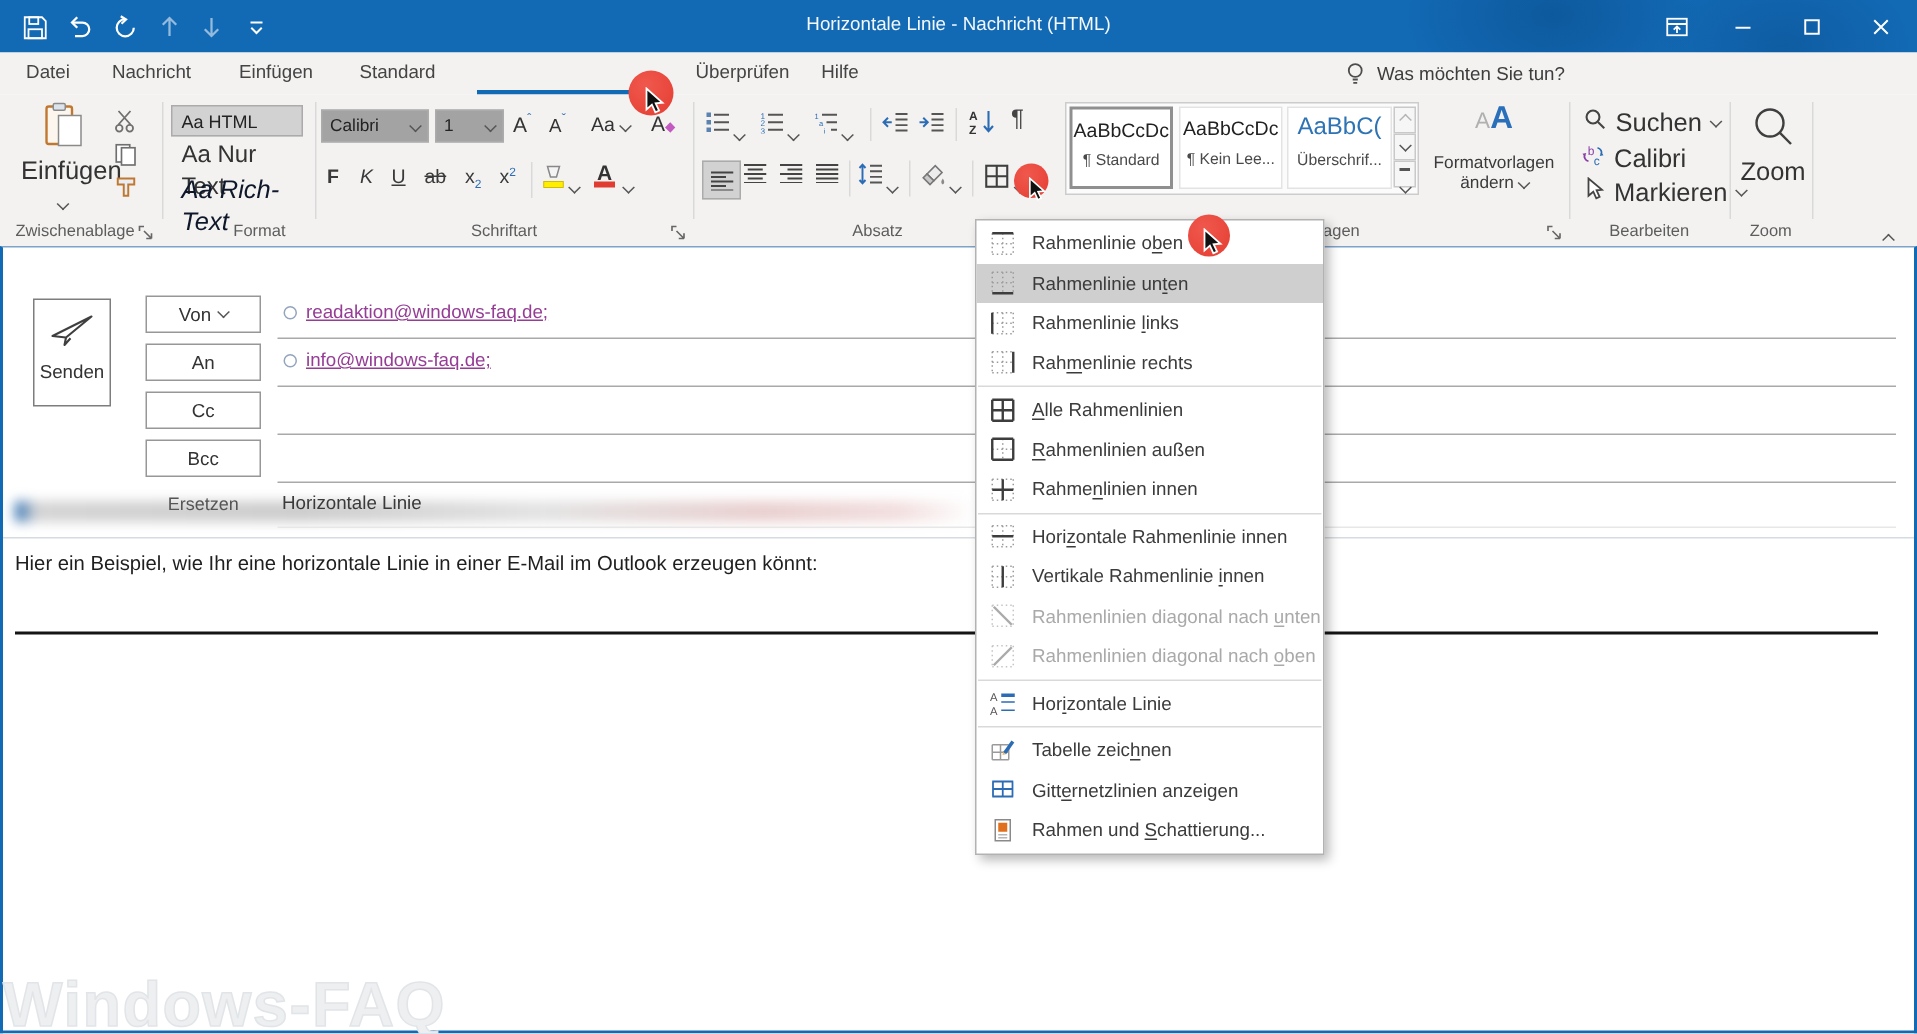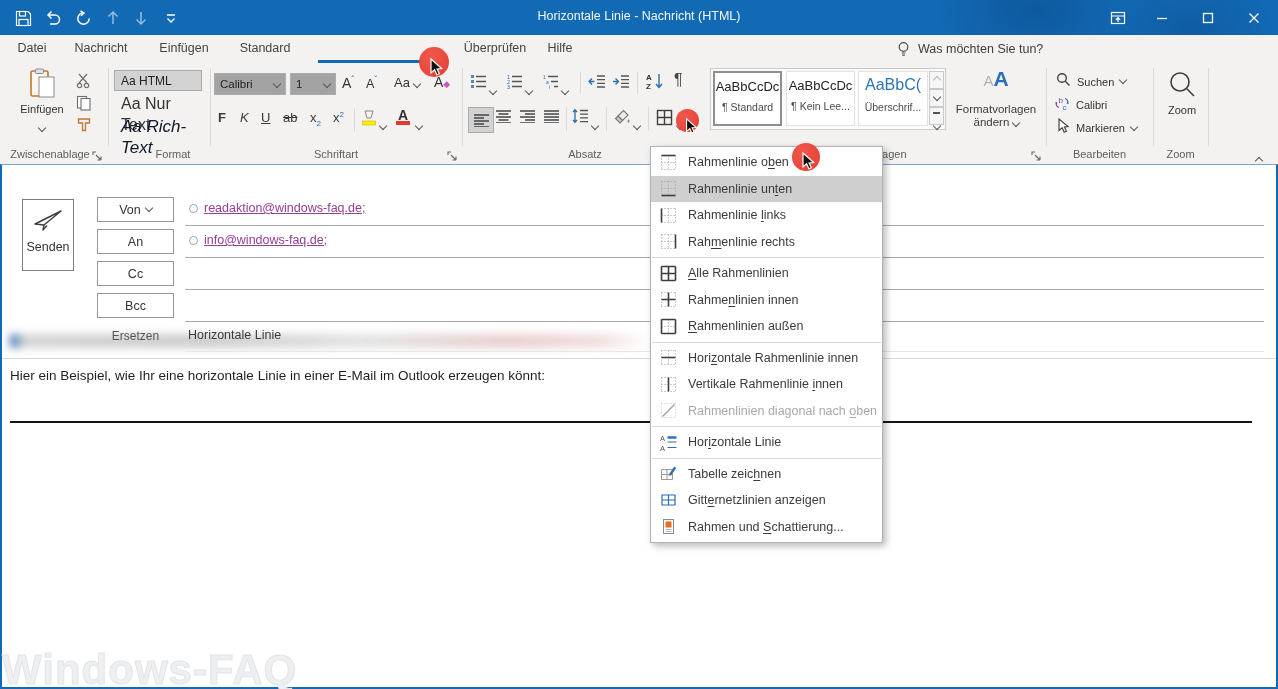--- a/index.html
+++ b/index.html
@@ -18,21 +18,21 @@
   
   #tabrow{position:absolute;left:0;top:35px;width:1278px;height:28px;background:#f3f2f1;}
   .tab{position:absolute;top:0;height:28px;line-height:27px;text-align:center;font-size:12.5px;color:#444;}
   .tab.active{color:var(--accent-blue,#1269b4);}
   #tab-underline{position:absolute;left:318px;top:60px;width:116px;height:3px;background:var(--accent-blue,#1269b4);}
   
   #ribbon{position:absolute;left:0;top:63px;width:1278px;height:101px;background:#f3f2f1;border-bottom:1px solid #9db8d2;}
   .vsep{position:absolute;top:5px;width:1px;height:78px;background:#d9d9d9;}
   .glabel{position:absolute;top:83px;height:16px;line-height:16px;text-align:center;font-size:11px;color:#5d5d5d;}
   .launcher{position:absolute;top:85px;width:11px;height:11px;}
-  .rbtn-lbl{font-size:11px;color:#333;}
+  .rbtn-lbl{font-size:17px;color:#333;}
   .cv{display:inline-block;width:5px;height:5px;border-right:1.3px solid #555;border-bottom:1.3px solid #555;transform:rotate(45deg);}
   .cvu{display:inline-block;width:5px;height:5px;border-left:1.3px solid #555;border-top:1.3px solid #555;transform:rotate(45deg);}
   .selbox{background:#d2d2d2;border:1px solid #ababab;}
   .combo{position:absolute;background:#a3a3a3;border:1px solid #acacac;font-size:11.5px;color:#222;display:flex;align-items:center;padding:0 5px;box-sizing:border-box;}
   .combo .cv{margin-left:auto;}
   .fxt{font-size:13px;color:#3a3a3a;}
   .card{position:absolute;background:#fff;text-align:center;box-sizing:border-box;}
   .card .prev{font-size:13px;color:#222;margin-top:6px;white-space:nowrap;overflow:hidden;}
   .card .nm{font-size:10.5px;color:#4a4a4a;margin-top:7px;white-space:nowrap;overflow:hidden;}
   
@@ -555,46 +555,53 @@
     </div>
         <div class="msep"></div>
         <div class="mi">
       <span class="mi-icon"><svg width="17" height="17" viewBox="0 0 17 17">
               <path d="M1.5 1.5H15.5 M1.5 15.5H15.5 M1.5 1.5V15.5 M15.5 1.5V15.5 M1.5 8.5H15.5 M8.5 1.5V15.5 " stroke="#3d3d3d" stroke-width="1.6" fill="none"></path>
             </svg></span>
       <span class="mi-label"><u>A</u>lle Rahmenlinien</span>
     </div>
         <div class="mi">
       <span class="mi-icon"><svg width="17" height="17" viewBox="0 0 17 17">
+              <path d="M1.5 8.5H15.5 M8.5 1.5V15.5 " stroke="#9a9a9a" stroke-dasharray="1 2" fill="none"></path>
+              <path d="M1.5 1.5H15.5 M1.5 15.5H15.5 M1.5 1.5V15.5 M15.5 1.5V15.5 " stroke="#3d3d3d" stroke-width="1.6" fill="none"></path>
+            </svg></span>
+      <span class="mi-label"><u>R</u>ahmenlinien außen</span>
+    </div>
+        <div class="mi">
+      <span class="mi-icon"><svg width="17" height="17" viewBox="0 0 17 17">
               <path d="M1.5 1.5H15.5 M1.5 15.5H15.5 M1.5 1.5V15.5 M15.5 1.5V15.5 " stroke="#9a9a9a" stroke-dasharray="1 2" fill="none"></path>
               <path d="M1.5 8.5H15.5 M8.5 1.5V15.5 " stroke="#3d3d3d" stroke-width="1.6" fill="none"></path>
             </svg></span>
       <span class="mi-label">Rahme<u>n</u>linien innen</span>
     </div>
-        <div class="mi">
-      <span class="mi-icon"><svg width="17" height="17" viewBox="0 0 17 17">
-              <path d="M1.5 8.5H15.5 M8.5 1.5V15.5 " stroke="#9a9a9a" stroke-dasharray="1 2" fill="none"></path>
-              <path d="M1.5 1.5H15.5 M1.5 15.5H15.5 M1.5 1.5V15.5 M15.5 1.5V15.5 " stroke="#3d3d3d" stroke-width="1.6" fill="none"></path>
-            </svg></span>
-      <span class="mi-label"><u>R</u>ahmenlinien außen</span>
-    </div>
         <div class="msep"></div>
         <div class="mi">
       <span class="mi-icon"><svg width="17" height="17" viewBox="0 0 17 17">
               <path d="M1.5 1.5H15.5 M1.5 15.5H15.5 M1.5 1.5V15.5 M15.5 1.5V15.5 M8.5 1.5V15.5 " stroke="#9a9a9a" stroke-dasharray="1 2" fill="none"></path>
               <path d="M1.5 8.5H15.5 " stroke="#3d3d3d" stroke-width="1.6" fill="none"></path>
             </svg></span>
       <span class="mi-label">Hori<u>z</u>ontale Rahmenlinie innen</span>
     </div>
         <div class="mi">
       <span class="mi-icon"><svg width="17" height="17" viewBox="0 0 17 17">
               <path d="M1.5 1.5H15.5 M1.5 15.5H15.5 M1.5 1.5V15.5 M15.5 1.5V15.5 M1.5 8.5H15.5 " stroke="#9a9a9a" stroke-dasharray="1 2" fill="none"></path>
               <path d="M8.5 1.5V15.5 " stroke="#3d3d3d" stroke-width="1.6" fill="none"></path>
             </svg></span>
       <span class="mi-label">Vertikale Rahmenlinie <u>i</u>nnen</span>
+    </div>
+        <div class="mi dis">
+      <span class="mi-icon"><svg width="17" height="17" viewBox="0 0 17 17">
+              <path d="M1.5 1.5H15.5M1.5 15.5H15.5M1.5 1.5V15.5M15.5 1.5V15.5" stroke="#c4c4c4" stroke-dasharray="1 2" fill="none"></path>
+              <path d="M2.5 2.5L14.5 14.5" stroke="#aaaaaa" stroke-width="1.6"></path>
+            </svg></span>
+      <span class="mi-label">Rahmenlinien diagonal nach <u>u</u>nten</span>
     </div>
         <div class="mi dis">
       <span class="mi-icon"><svg width="17" height="17" viewBox="0 0 17 17">
               <path d="M1.5 1.5H15.5M1.5 15.5H15.5M1.5 1.5V15.5M15.5 1.5V15.5" stroke="#c4c4c4" stroke-dasharray="1 2" fill="none"></path>
               <path d="M2.5 14.5L14.5 2.5" stroke="#aaaaaa" stroke-width="1.6"></path>
             </svg></span>
       <span class="mi-label">Rahmenlinien diagonal nach <u>o</u>ben</span>
     </div>
         <div class="msep"></div>
         <div class="mi">

